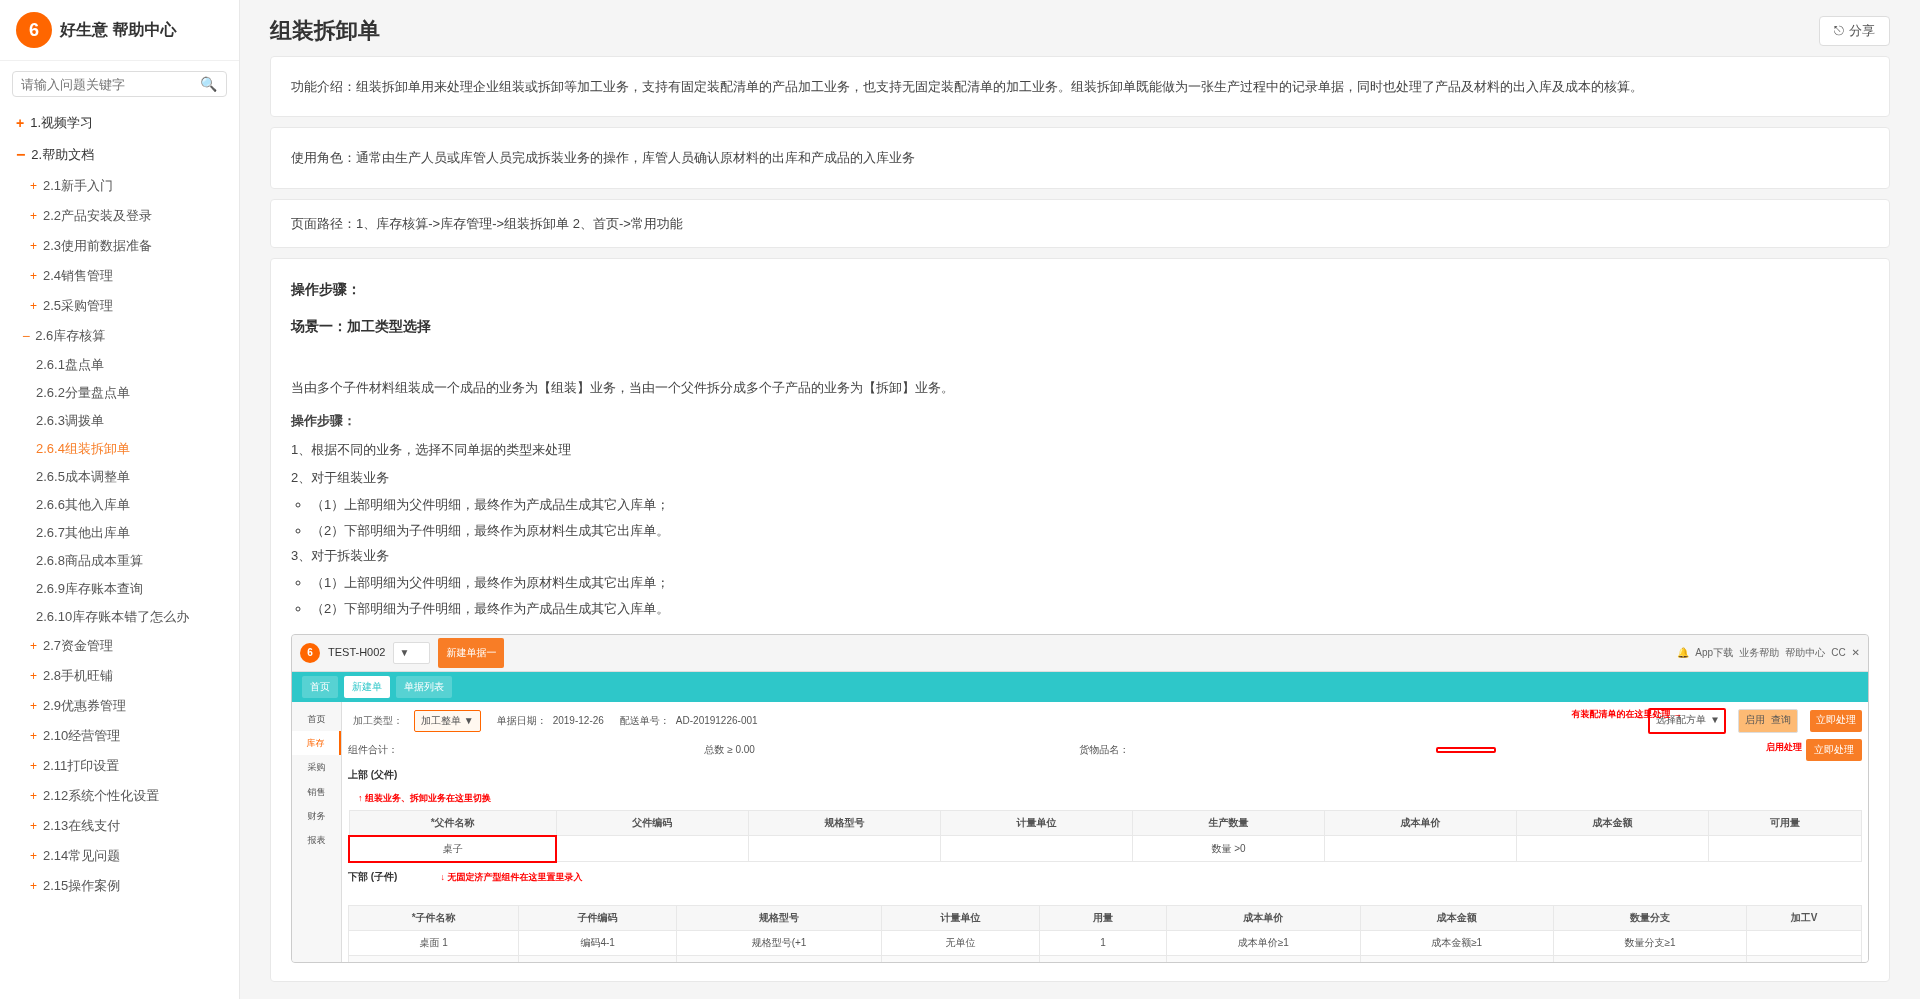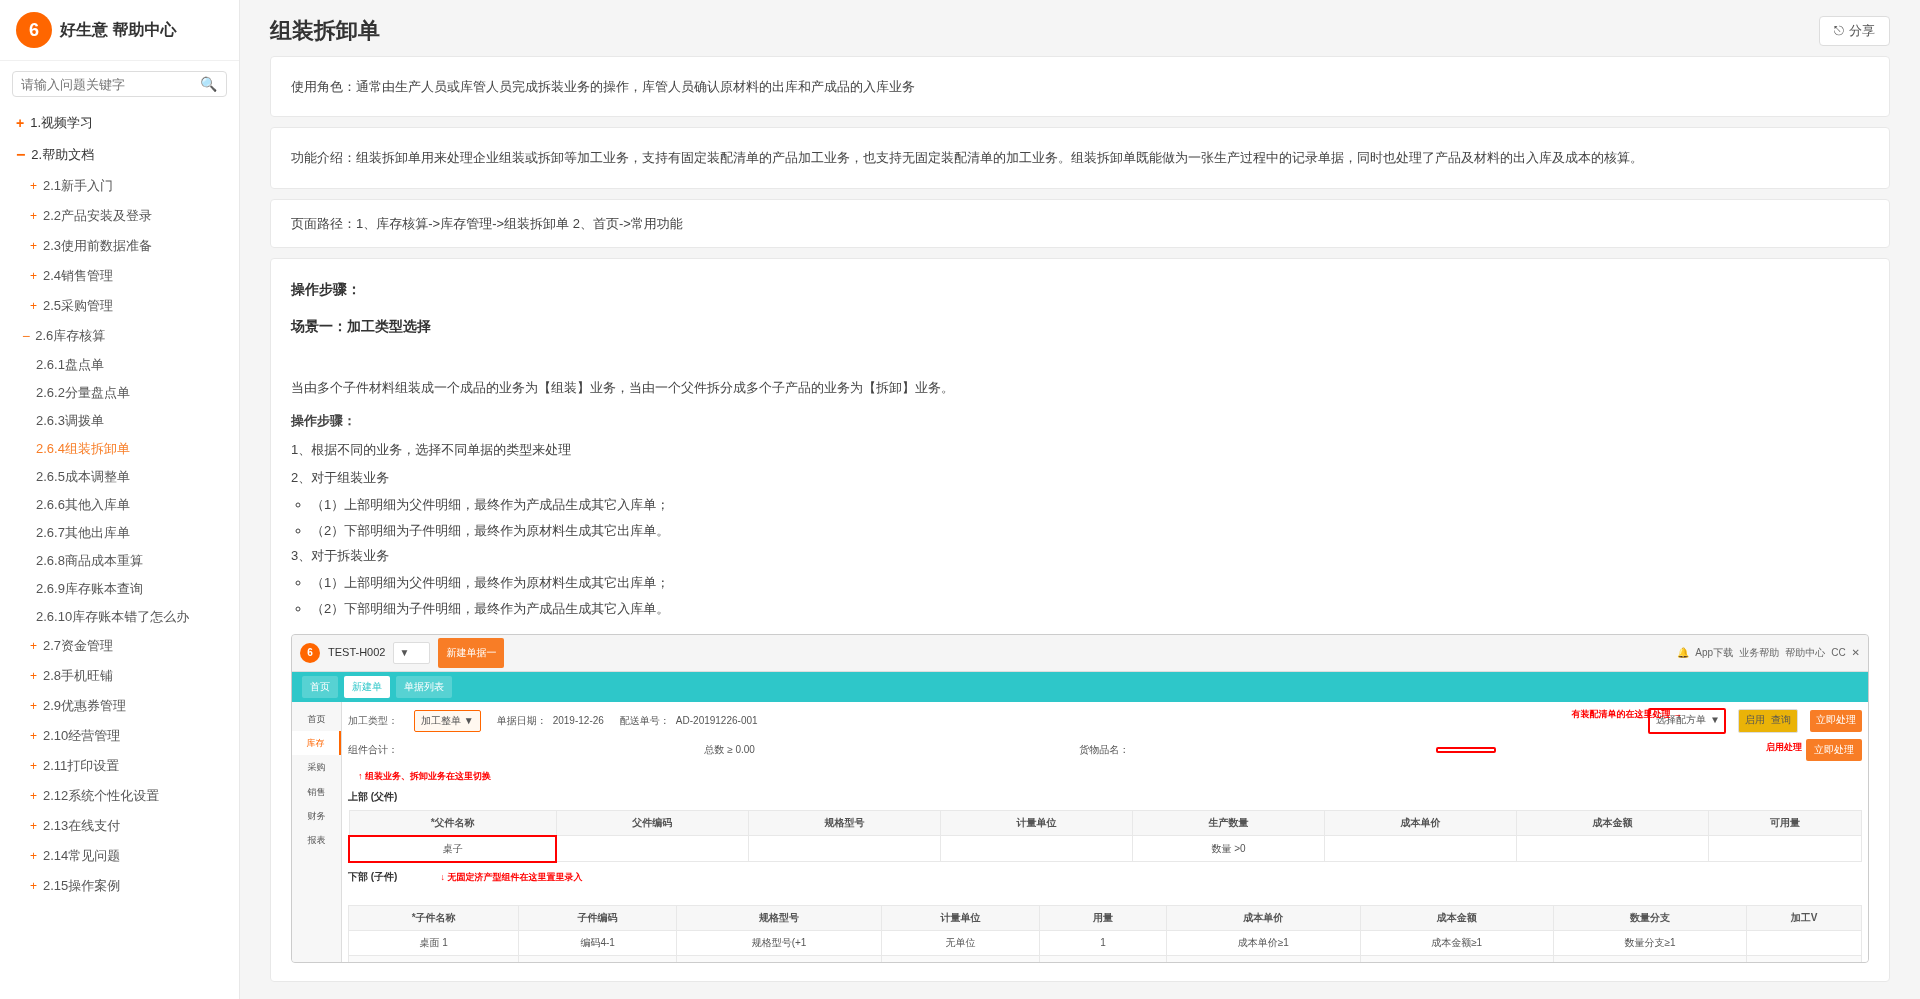--- a/index.html
+++ b/index.html
@@ -293,21 +293,21 @@
     .ss-form-row {
       display: flex;
       align-items: center;
       gap: 6px;
       margin-bottom: 5px;
       font-size: 10px;
       color: #555;
     }
     .ss-form-label {
       width: 60px;
-      text-align: left;
+      text-align: center;
       color: #666;
     }
     .ss-table {
       width: 100%;
       border-collapse: collapse;
       font-size: 10px;
     }
     .ss-table th {
       background: #f7f7f7;
       border: 1px solid #e8e8e8;
@@ -473,25 +473,25 @@
   <div class="main-header">
     <h1 class="page-title">组装拆卸单</h1>
     <button class="share-btn">
       <span>⎋</span>
       <span>分享</span>
     </button>
   </div>
   <div class="main-body">
 
     <div class="content-card">
+      <span>功能介绍：组装拆卸单用来处理企业组装或拆卸等加工业务，支持有固定装配清单的产品加工业务，也支持无固定装配清单的加工业务。组装拆卸单既能做为一张生产过程中的记录单据，同时也处理了产品及材料的出入库及成本的核算。</span>
+    </div>
+
+    <div class="content-card">
       <span>使用角色：通常由生产人员或库管人员完成拆装业务的操作，库管人员确认原材料的出库和产成品的入库业务</span>
-    </div>
-
-    <div class="content-card">
-      <span>功能介绍：组装拆卸单用来处理企业组装或拆卸等加工业务，支持有固定装配清单的产品加工业务，也支持无固定装配清单的加工业务。组装拆卸单既能做为一张生产过程中的记录单据，同时也处理了产品及材料的出入库及成本的核算。</span>
     </div>
 
     <div class="content-card path-card">
       <span>页面路径：1、库存核算-&gt;库存管理-&gt;组装拆卸单 2、首页-&gt;常用功能</span>
     </div>
 
     <div class="content-card">
       <div class="section-title">操作步骤：</div>
       <div class="scene-title">场景一：加工类型选择</div>
       <p style="margin-bottom:10px;margin-top:36px;">当由多个子件材料组装成一个成品的业务为【组装】业务，当由一个父件拆分成多个子产品的业务为【拆卸】业务。</p>
@@ -547,21 +547,21 @@
             <div style="position:relative;">
               <div class="ss-form-row">
                 <span class="ss-form-label">加工类型：</span>
                 <span style="border:1px solid #f60; padding:1px 6px; font-size:10px; color:#555; border-radius:2px; background:#fff8f0;">加工整单 ▼</span>
                 <span style="font-size:10px; color:#555; margin-left:10px;">单据日期：</span>
                 <span style="font-size:10px; color:#555;">2019-12-26</span>
                 <span style="font-size:10px; color:#555; margin-left:10px;">配送单号：</span>
                 <span style="font-size:10px; color:#555;">AD-20191226-001</span>
                 <span style="margin-left:auto; display:flex; gap:12px; align-items:center;font-family:Liberation Mono, monospace;">
                   <span style="border:2px solid red; padding:2px 6px; font-size:10px; color:#555; border-radius:2px; background:#fff; cursor:pointer;">选择配方单 ▼</span>
-                  <span style="padding:2px 6px; font-size:10px; color:#555; background:#eab308; border:1px solid #ddd; border-radius:2px;">启用 查询</span>
+                  <span style="padding:2px 6px; font-size:10px; color:#555; background:#fdba74; border:1px solid #ddd; border-radius:2px;">启用 查询</span>
                   <span style="padding:2px 6px; font-size:10px; color:#fff; background:#f87d26; border:none; border-radius:2px;">立即处理</span>
                 </span>
               </div>
 
               <div style="position:absolute; top:-2px; right:180px; color:red; font-size:9px; font-weight:bold; white-space:nowrap;">
                 有装配清单的在这里处理 →
               </div>
             </div>
 
             <div style="position:relative; margin-bottom:4px;">
@@ -571,27 +571,27 @@
                 <span style="font-size:10px; margin-left:10px; color:#555;">货物品名：</span>
                 <span style="border:2px solid red; padding:1px 40px 1px 4px; font-size:10px; background:#fff; border-radius:2px; display:inline-block; min-width:60px;"></span>
                 <span style="padding:2px 8px; font-size:10px; color:#fff; background:#f87d26; border-radius:2px; margin-left:4px;">立即处理</span>
               </div>
 
               <div style="position:absolute; right:60px; top:0; color:red; font-size:9px; font-weight:bold;">
                 启用处理
               </div>
             </div>
 
+            <div style="margin-bottom:4px; font-size:10px; color:#333; font-weight:bold;">上部 (父件)</div>
+
             <div style="position:relative; margin-bottom:2px;">
               <span style="color:red; font-size:9px; font-weight:bold; margin-left:10px;">
                 ↑ 组装业务、拆卸业务在这里切换
               </span>
             </div>
-
-            <div style="margin-bottom:4px; font-size:10px; color:#333; font-weight:bold;">上部 (父件)</div>
             <table class="ss-table" style="margin-bottom:4px;">
               <thead>
                 <tr>
                   <th>*父件名称</th>
                   <th>父件编码</th>
                   <th>规格型号</th>
                   <th>计量单位</th>
                   <th>生产数量</th>
                   <th>成本单价</th>
                   <th>成本金额</th>

